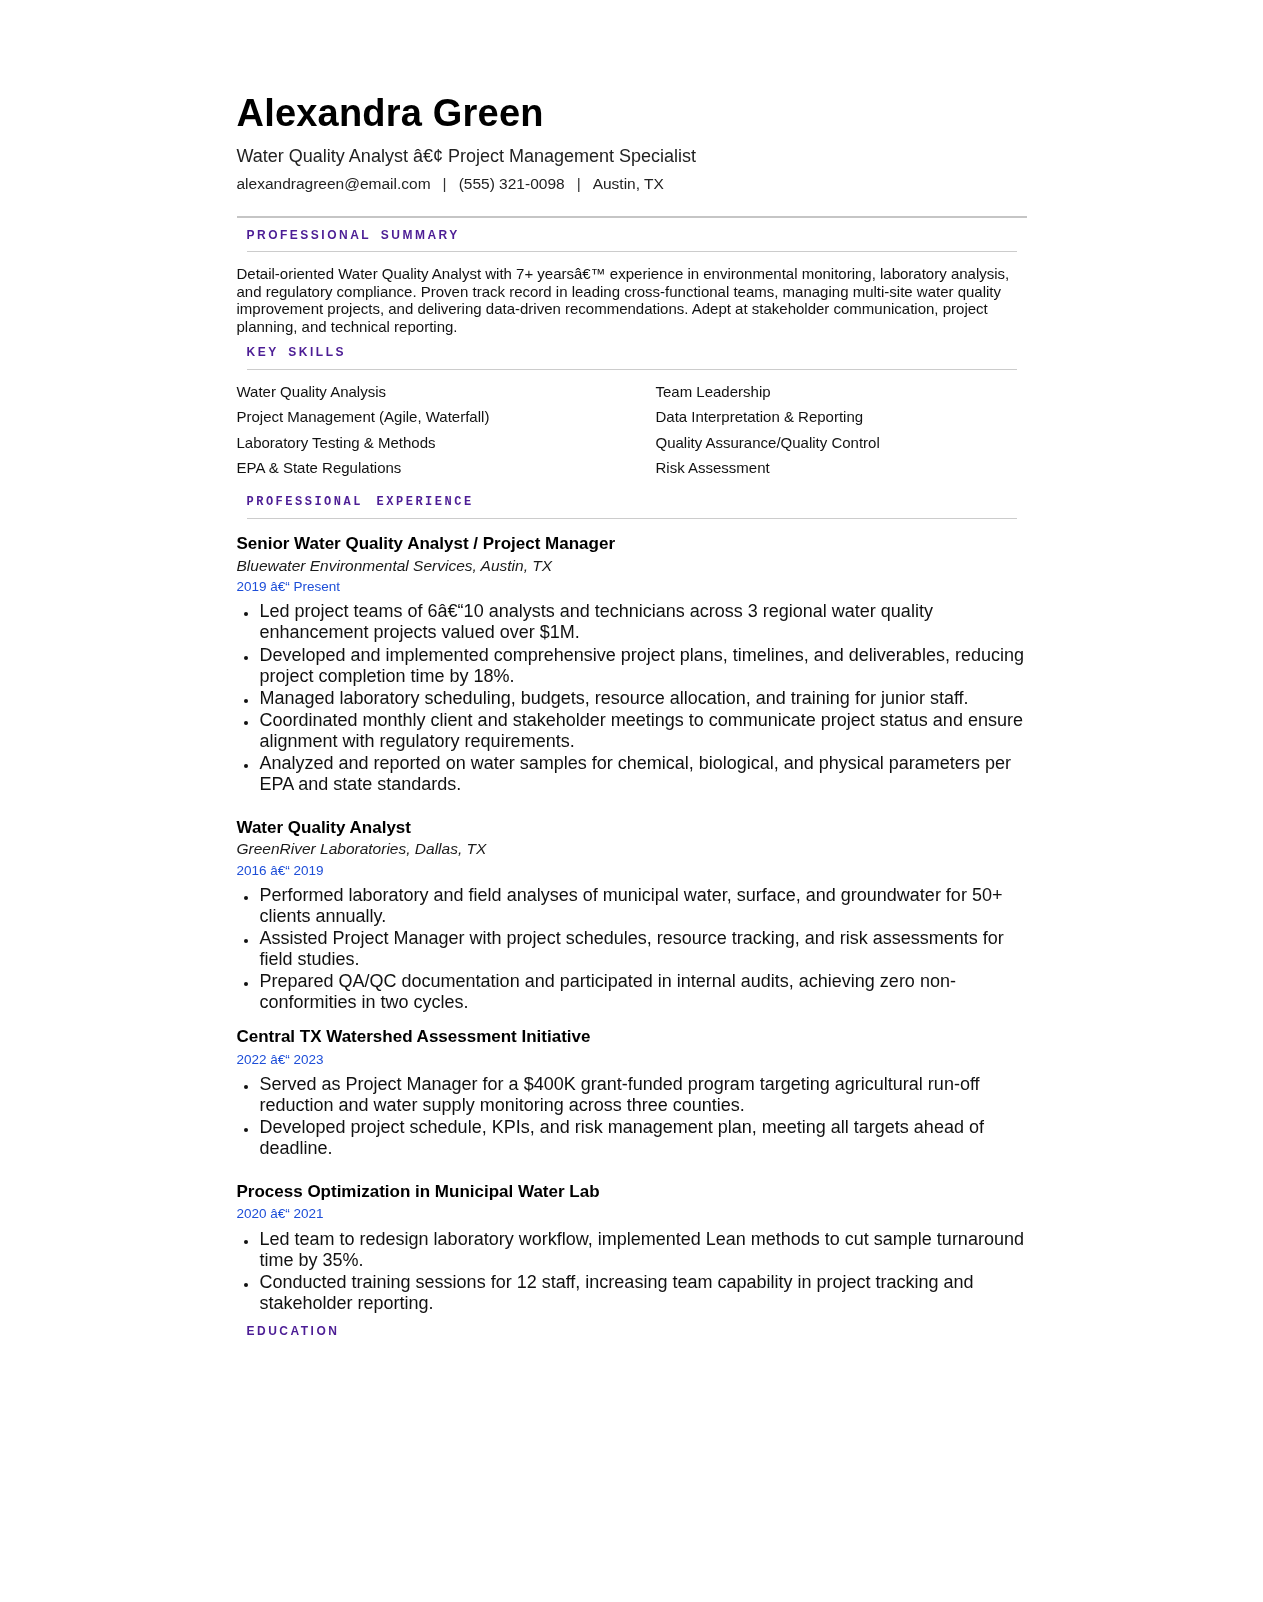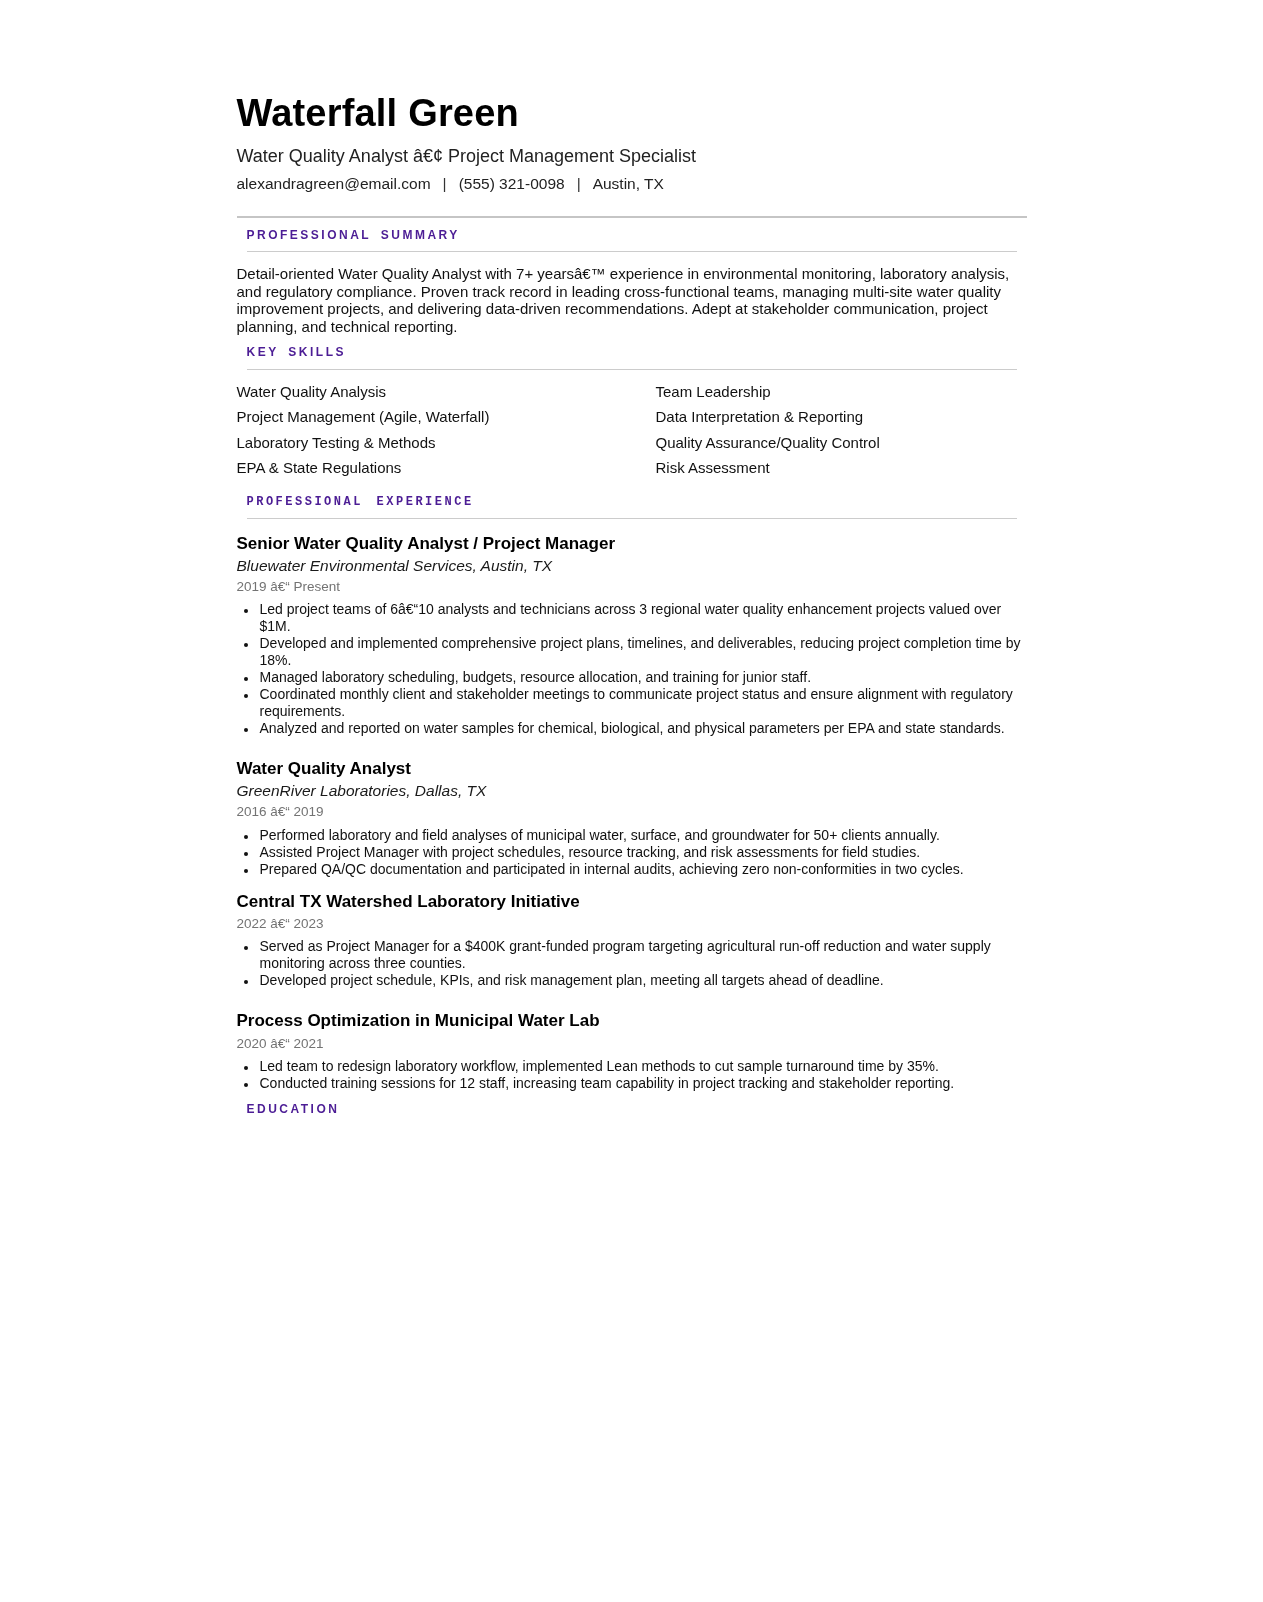--- a/index.html
+++ b/index.html
@@ -110,47 +110,47 @@
   .project { margin-top: 14px; }
   .company {
     font-style: italic;
     font-size: 15.5px;
     margin-top: 2px;
     line-height: 1.2;
     color: #1a1a1a;
   }
   .dates {
     font-size: 13.5px;
-    color: #737373;
+    color: #1d4ed8;
     margin-top: 4px;
     line-height: 1.2;
   }
   ul.bullets {
     margin: 6px 0 0 0;
     padding-left: 21px;
   }
   ul.bullets li {
-    font-size: 14px;
+    font-size: 18px;
     line-height: 1.17;
     margin: 0 0 1px 0;
     padding-left: 2px;
     color: #111111;
   }
   ul.bullets li::marker {
     font-size: 12px;
     color: #111111;
   }
 </style>
 </head>
 <body>
 
 <div class="page">
 
   <header>
-    <h1 class="name">Waterfall Green</h1>
+    <h1 class="name">Alexandra Green</h1>
     <div class="subtitle">Water Quality Analyst â€¢ Project Management Specialist</div>
     <div class="contact">
       <span>alexandragreen@email.com</span><span class="sep">|</span><span>(555) 321-0098</span><span class="sep">|</span><span>Austin, TX</span>
     </div>
     <hr class="header-divider">
   </header>
 
   <section>
     <h2 class="section-heading mt-summary">PROFESSIONAL SUMMARY</h2>
     <p class="summary-text">Detail-oriented Water Quality Analyst with 7+ yearsâ€™ experience in environmental monitoring, laboratory analysis, and regulatory compliance. Proven track record in leading cross-functional teams, managing multi-site water quality improvement projects, and delivering data-driven recommendations. Adept at stakeholder communication, project planning, and technical reporting.</p>
@@ -198,21 +198,21 @@
         <li>Performed laboratory and field analyses of municipal water, surface, and groundwater for 50+ clients annually.</li>
         <li>Assisted Project Manager with project schedules, resource tracking, and risk assessments for field studies.</li>
         <li>Prepared QA/QC documentation and participated in internal audits, achieving zero non-conformities in two cycles.</li>
       </ul>
     </div>
   </section>
 
   <section>
 
     <div class="project">
-      <h3 class="project-title">Central TX Watershed Laboratory Initiative</h3>
+      <h3 class="project-title">Central TX Watershed Assessment Initiative</h3>
       <div class="dates">2022 â€“ 2023</div>
       <ul class="bullets">
         <li>Served as Project Manager for a $400K grant-funded program targeting agricultural run-off reduction and water supply monitoring across three counties.</li>
         <li>Developed project schedule, KPIs, and risk management plan, meeting all targets ahead of deadline.</li>
       </ul>
     </div>
 
     <div class="project">
       <h3 class="project-title">Process Optimization in Municipal Water Lab</h3>
       <div class="dates">2020 â€“ 2021</div>

